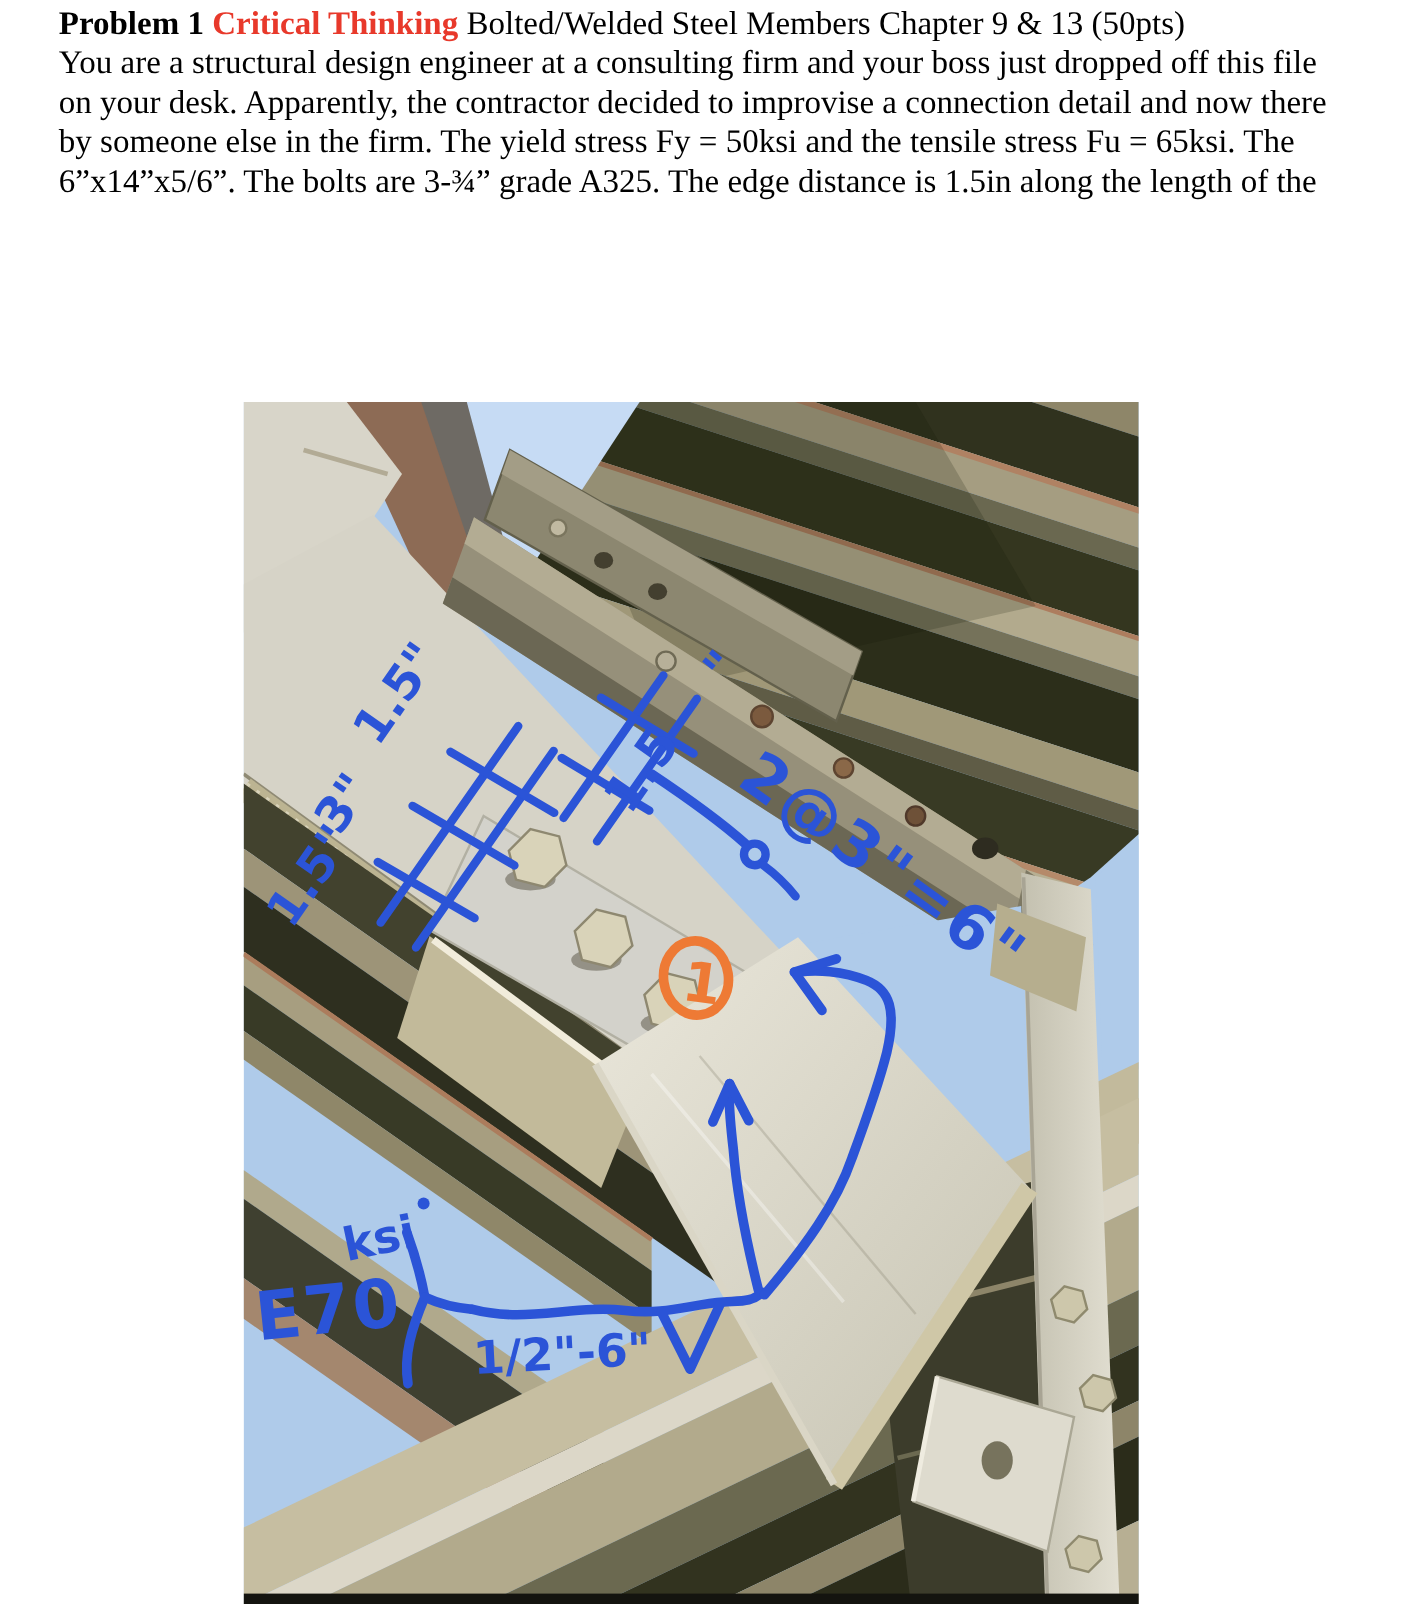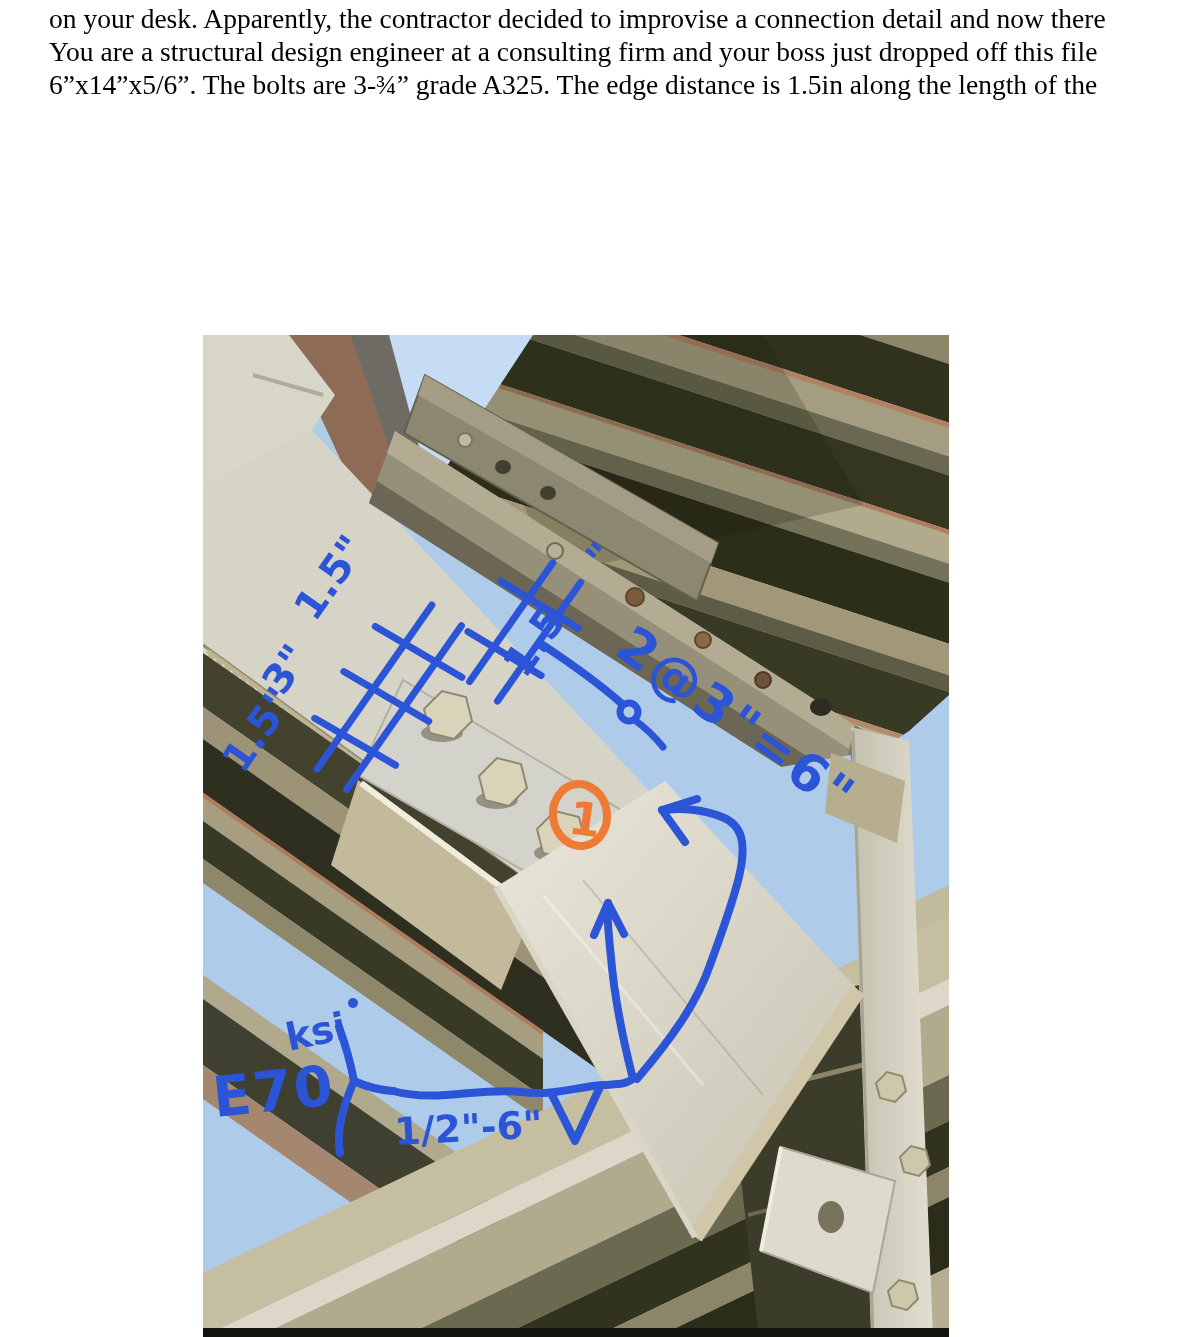--- a/index.html
+++ b/index.html
@@ -14,22 +14,24 @@
   .inkT{fill:#2b54d7;font-family:"DejaVu Sans","Liberation Sans",sans-serif;font-weight:bold;}
   .ink{stroke:#2b54d7;fill:none;stroke-width:8;stroke-linecap:round;stroke-linejoin:round;}
   .ink7{stroke:#2b54d7;fill:none;stroke-width:7;stroke-linecap:round;}
   .mk{stroke:#ee7a35;fill:none;stroke-width:8;stroke-linecap:round;}
   .mkT{fill:#ee7a35;font-family:"DejaVu Sans",sans-serif;font-weight:bold;}
 </style>
 </head>
 <body>
 
 <div class="problem-text">
+  <div class="line"><span class="b">Problem 1</span> <span class="red">Critical Thinking</span><span> Bolted/Welded Steel Members Chapter 9 &amp; 13 (50pts)</span></div>
+  <div class="line">You are a structural design engineer at a consulting firm and your boss just dropped off this file</div>
   <div class="line">on your desk. Apparently, the contractor decided to improvise a connection detail and now there</div>
-  <div class="line">You are a structural design engineer at a consulting firm and your boss just dropped off this file</div>
+  <div class="line">by someone else in the firm. The yield stress Fy = 50ksi and the tensile stress Fu = 65ksi. The</div>
   <div class="line">6”x14”x5/6”. The bolts are 3-¾” grade A325. The edge distance is 1.5in along the length of the</div>
 </div>
 
 <div class="photo-wrap">
 <svg viewBox="0 0 746 1002" width="746" height="1002" xmlns="http://www.w3.org/2000/svg">
   <defs>
     <clipPath id="deckClip">
       <path d="M330,0 L746,0 L746,360 L706,396 L652,432 L194,120 L225,75 Z"></path>
     </clipPath>
     <linearGradient id="braceGrad" x1="0" y1="0" x2="1" y2="1">

